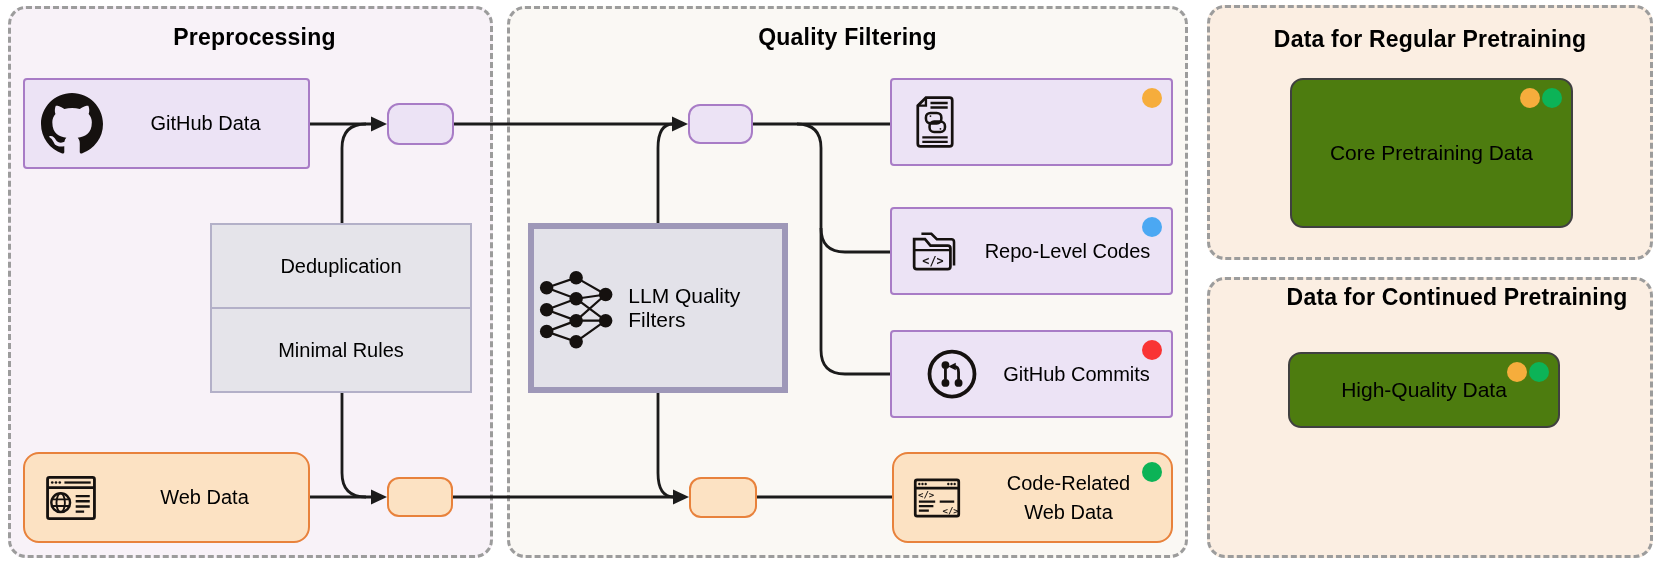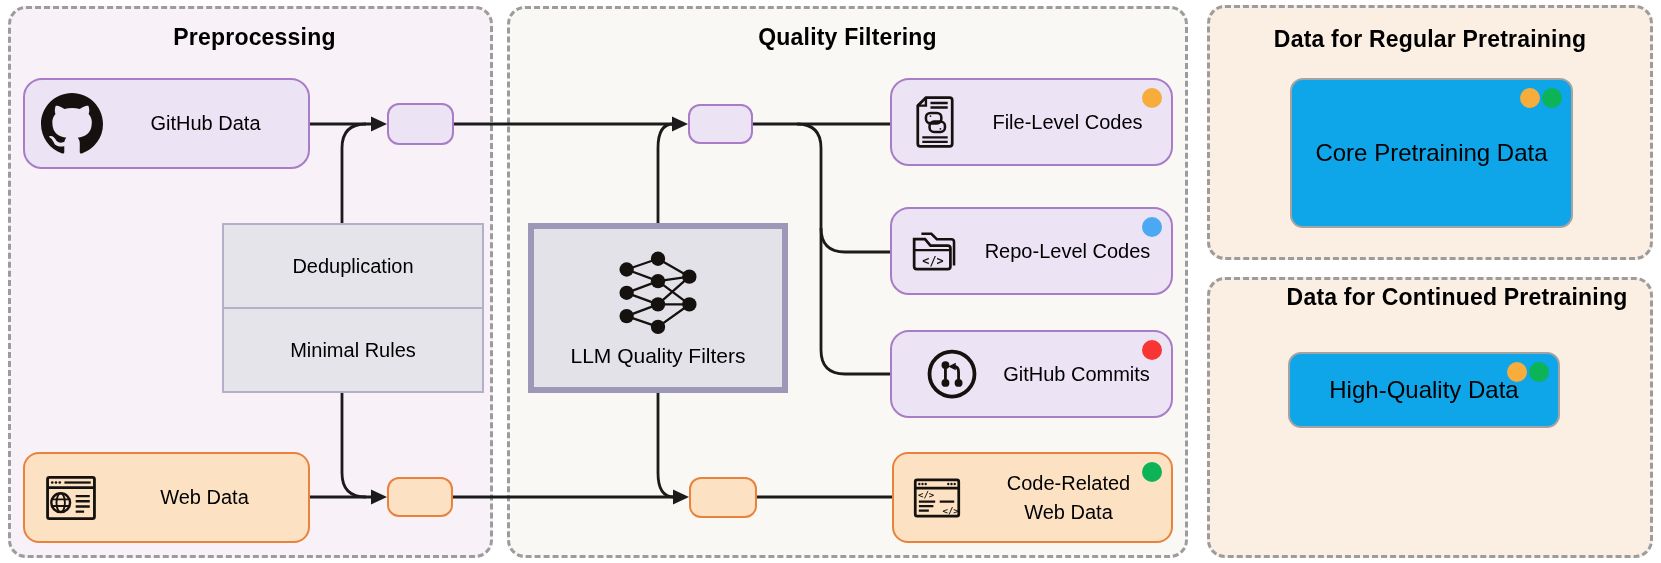--- a/index.html
+++ b/index.html
@@ -14,42 +14,42 @@
   .panel-title{
     position:absolute;left:0;right:0;text-align:center;
     font-size:23px;font-weight:bold;letter-spacing:0.2px;
   }
   #lines{position:absolute;left:0;top:0;z-index:2;pointer-events:none;}
   .node{
     position:absolute;box-sizing:border-box;z-index:3;
     display:flex;align-items:center;font-size:20px;
   }
   .node .lbl{flex:1;text-align:center;}
-  .purple{background:#ece3f5;border:2px solid #a87cc6;border-radius:19px;}
+  .purple{background:#ece3f5;border:2px solid #a87cc6;border-radius:4px;}
   .orange{background:#fce2c3;border:2px solid #e8823c;border-radius:16px;}
   .connector{position:absolute;box-sizing:border-box;z-index:3;border-radius:12px;}
   .conn-purple{background:#ece3f5;border:2px solid #a87cc6;}
   .conn-orange{background:#fce2c3;border:2px solid #e8823c;}
   .grayblock{
     position:absolute;box-sizing:border-box;z-index:3;
     background:#e5e4ea;border:2px solid #b3b0c8;
-    display:flex;flex-direction:column;font-size:20px;margin-left:12px;
+    display:flex;flex-direction:column;font-size:20px;
   }
   .grayblock .row{flex:1;display:flex;align-items:center;justify-content:center;}
   .grayblock .row + .row{border-top:2px solid #b3b0c8;}
   .llmblock{
     position:absolute;box-sizing:border-box;z-index:3;
     background:#e3e2e9;border:6px solid #9e98b8;
-    display:flex;flex-direction:column;align-items:center;justify-content:center;
+    display:flex;flex-direction:row;align-items:center;justify-content:center;
     font-size:21px;gap:10px;
   }
   .result{
     position:absolute;box-sizing:border-box;z-index:3;
-    background:#0ea5e9;border:2px solid #a3a3a3;border-radius:13px;
-    display:flex;align-items:center;justify-content:center;font-size:24px;
+    background:#4d7c0f;border:2px solid #404040;border-radius:13px;
+    display:flex;align-items:center;justify-content:center;font-size:21px;
   }
   .node-icon{flex:0 0 auto;margin-left:16px;}
   .dots{position:absolute;top:8px;right:9px;display:flex;gap:2px;z-index:4;}
   .dot{width:20px;height:20px;border-radius:50%;display:inline-block;}
   .two-line{line-height:1.45;}
 </style>
 </head>
 <body>
 
 <div id="canvas">
@@ -154,21 +154,20 @@
     <svg class="node-icon" style="margin-left:14px;" width="58" height="62" viewBox="0 0 64 64" stroke="#15110f" fill="none" stroke-width="3">
       <path d="M22 5 H48 a3 3 0 0 1 3 3 v48 a3 3 0 0 1 -3 3 H16 a3 3 0 0 1 -3 -3 V14 Z"></path>
       <path d="M22 5 V14 H13" stroke-width="2.6"></path>
       <path d="M27 11 H46 M27 16 H46" stroke-width="2.6"></path>
       <path d="M18 49 H46 M18 54 H46" stroke-width="2.6"></path>
       <rect x="22" y="22" width="17" height="11.5" rx="5" stroke-width="2.8"></rect>
       <rect x="26" y="31.5" width="17" height="11.5" rx="5" stroke-width="2.8"></rect>
       <circle cx="27" cy="25.5" r="1" fill="#15110f" stroke="none"></circle>
       <circle cx="38" cy="39.5" r="1" fill="#15110f" stroke="none"></circle>
     </svg>
-    <div class="lbl">File-Level Codes</div>
   </div>
 
   <div class="node purple" style="left:890px;top:207px;width:283px;height:88px;">
     <div class="dots">
         <span class="dot" style="background: rgb(75, 168, 243);"></span>
       </div>
     <svg class="node-icon" style="margin-left:14px;" width="58" height="60" viewBox="0 0 64 64" stroke="#15110f" fill="none" stroke-width="3">
       <path d="M17 13 h11 l6 6 h16 a3 3 0 0 1 3 3 v26" stroke-width="2.8"></path>
       <path d="M9 19 h12 l6 7 h19 a3 3 0 0 1 3 3 v20 a3 3 0 0 1 -3 3 H12 a3 3 0 0 1 -3 -3 Z"></path>
       <path d="M9 31 H49" stroke-width="2.6"></path>

